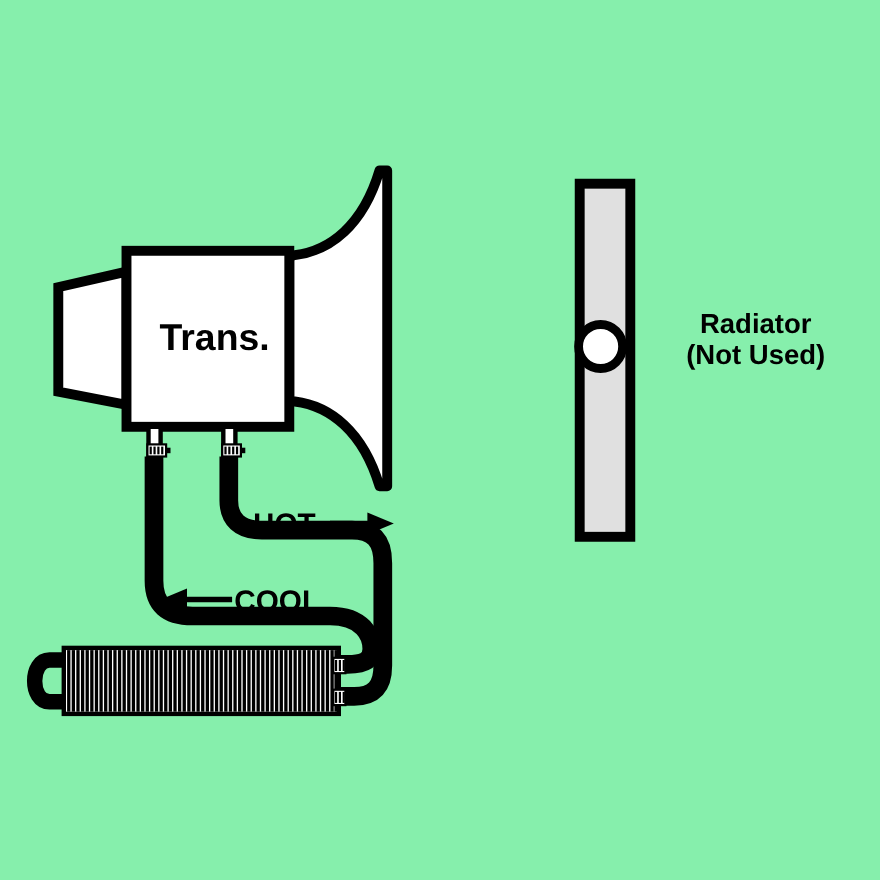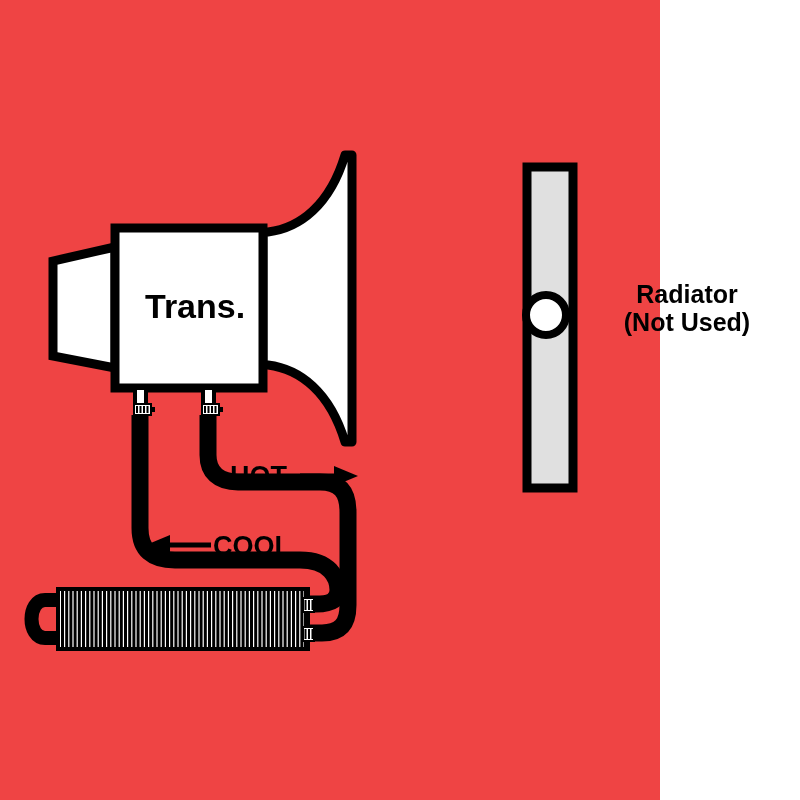--- a/index.html
+++ b/index.html
@@ -8,23 +8,23 @@
     background: #ffffff;
   }
   body {
     width: 800px;
     height: 800px;
     font-family: "Liberation Sans", sans-serif;
     overflow: hidden;
   }
   #diagram-root {
     position: relative;
-    width: 660px;
+    width: 800px;
     height: 800px;
-    background: #ef4444;
+    background: #86efac;
   }
   svg#diagram-svg {
     display: block;
     width: 800px;
     height: 800px;
   }
   text.diagram-label {
     font-family: "Liberation Sans", sans-serif;
     font-weight: bold;
     fill: #000000;

